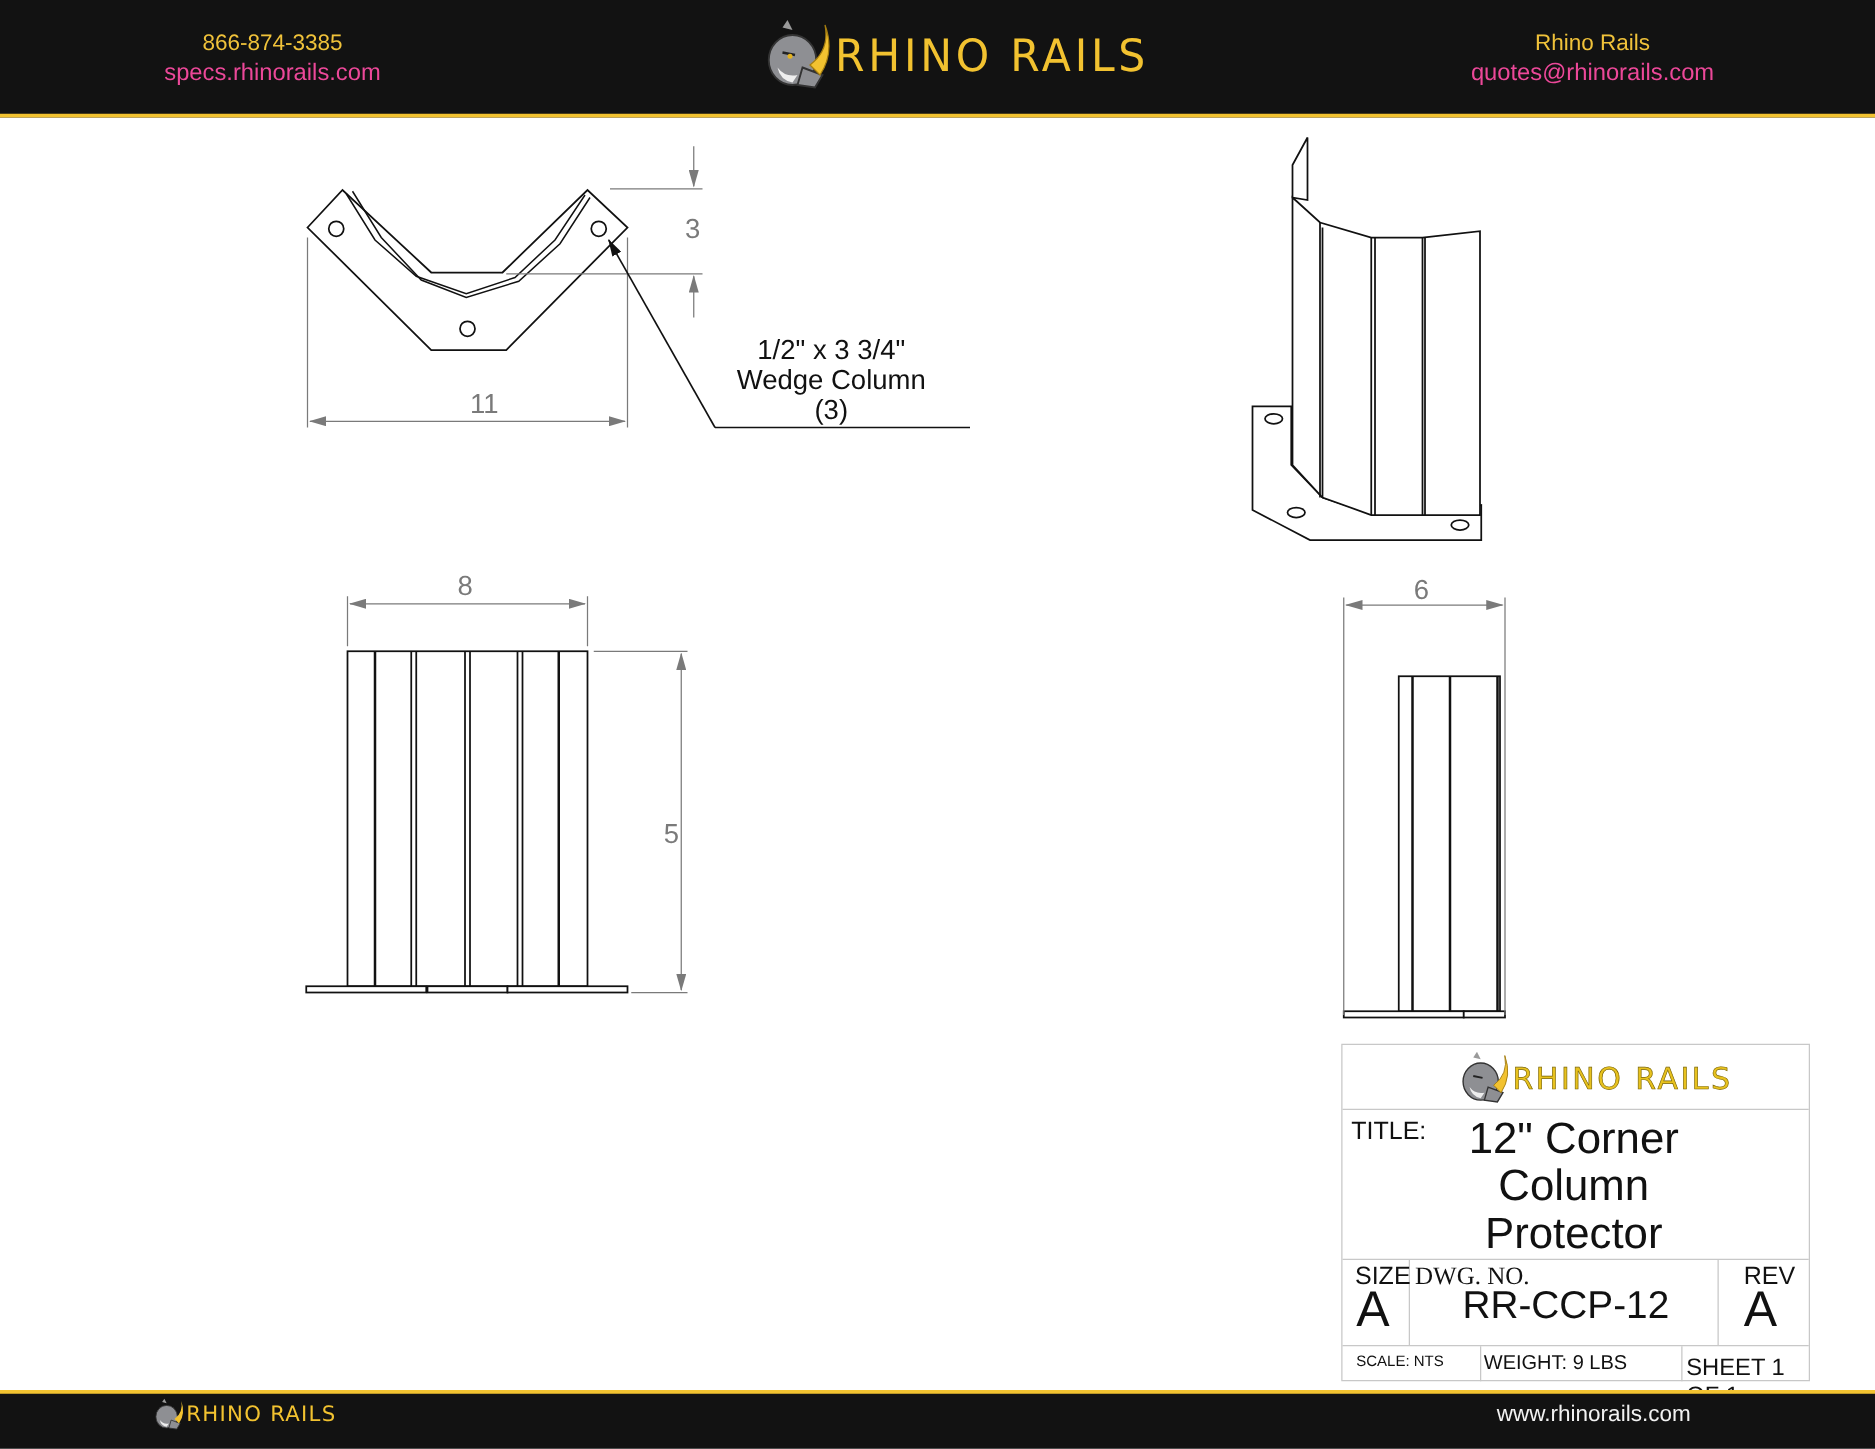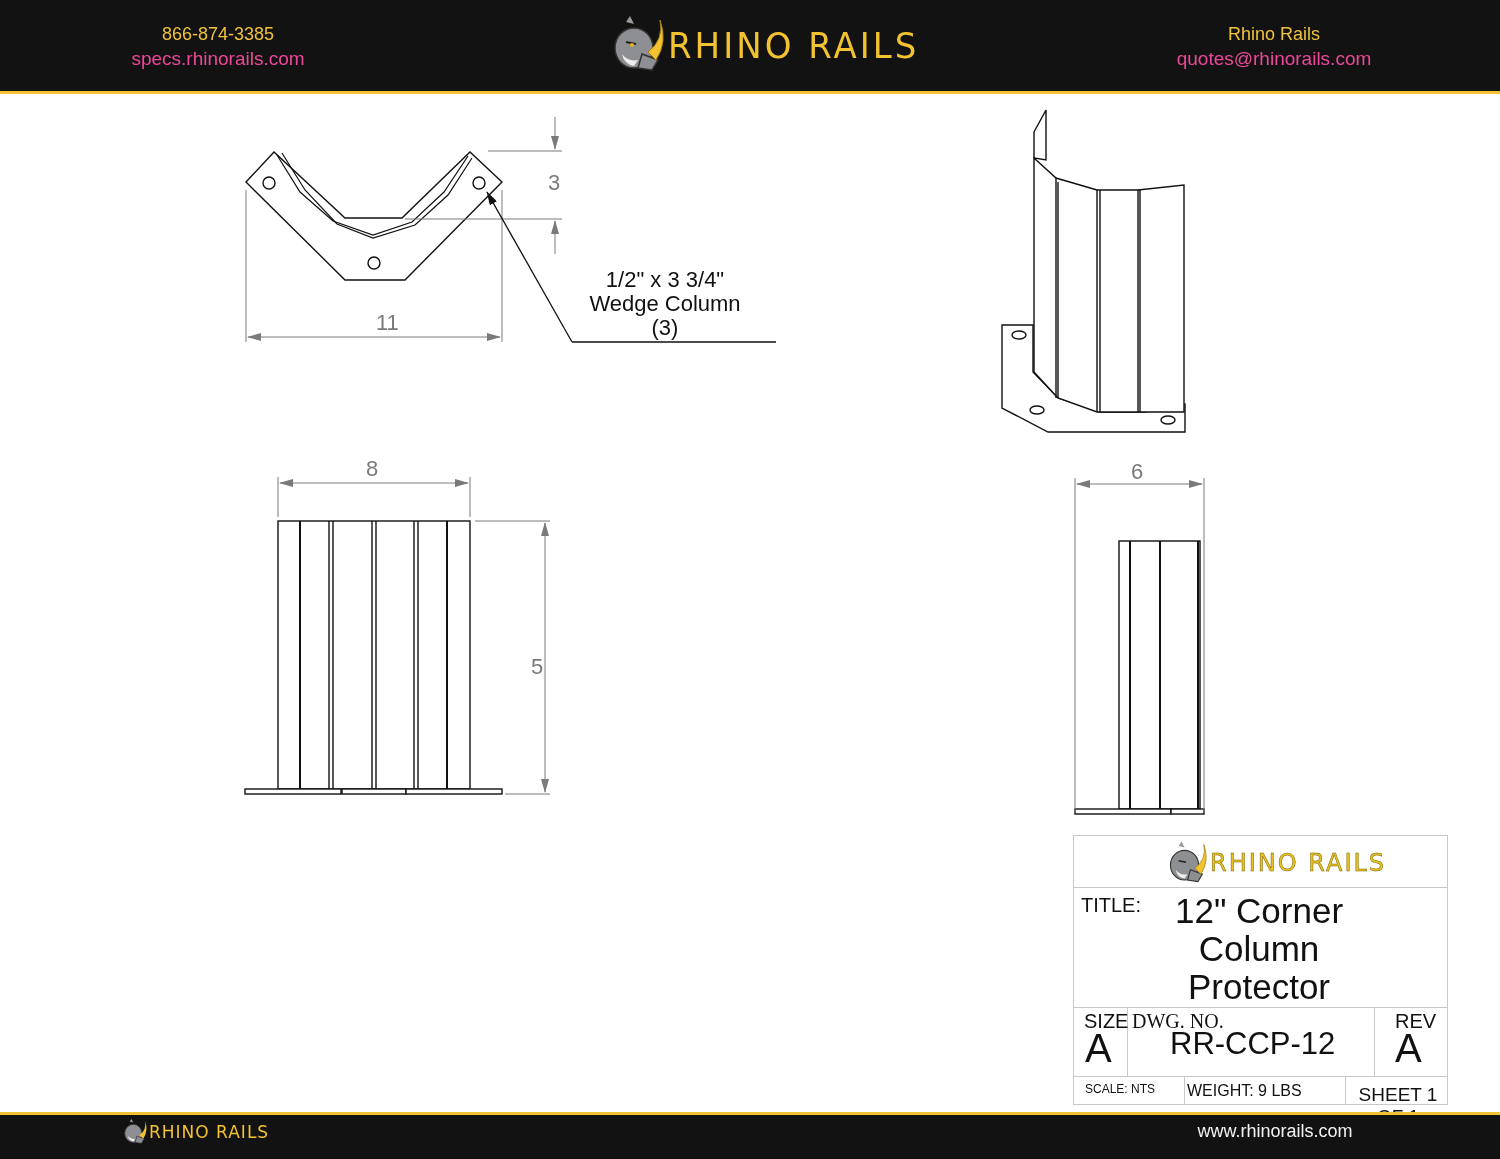--- a/index.html
+++ b/index.html
@@ -38,21 +38,21 @@
       position:absolute; color:#7a7a7a; font-size:22px; font-family:"Liberation Sans", sans-serif;
     }
     .note {
       position:absolute; color:#111; font-size:22px; text-align:center; line-height:24px;
     }
     .tb {
       position:absolute; left:1073px; top:835px; width:375px; height:270px;
       border:1px solid #c8c8c8; box-sizing:border-box;
     }
     .tb-row { position:absolute; left:0; width:100%; border-bottom:1px solid #c8c8c8; box-sizing:border-box; }
-    .tb-cell { position:absolute; top:0; height:100%; box-sizing:border-box;text-align:center; }
+    .tb-cell { position:absolute; top:0; height:100%; box-sizing:border-box; }
     .tb-small { font-size:20px; color:#111; position:absolute; }
     .tb-big { font-size:40px; color:#111; position:absolute; }
     .tb-title { position:absolute; left:70px; width:230px; text-align:center; font-size:35px; line-height:38px; top:4px; color:#111; }
   </style>
 </head>
 <body>
 
 <div class="header">
   <div class="hdr-col hdr-left">
     <div class="hdr-yellow">866-874-3385</div>

